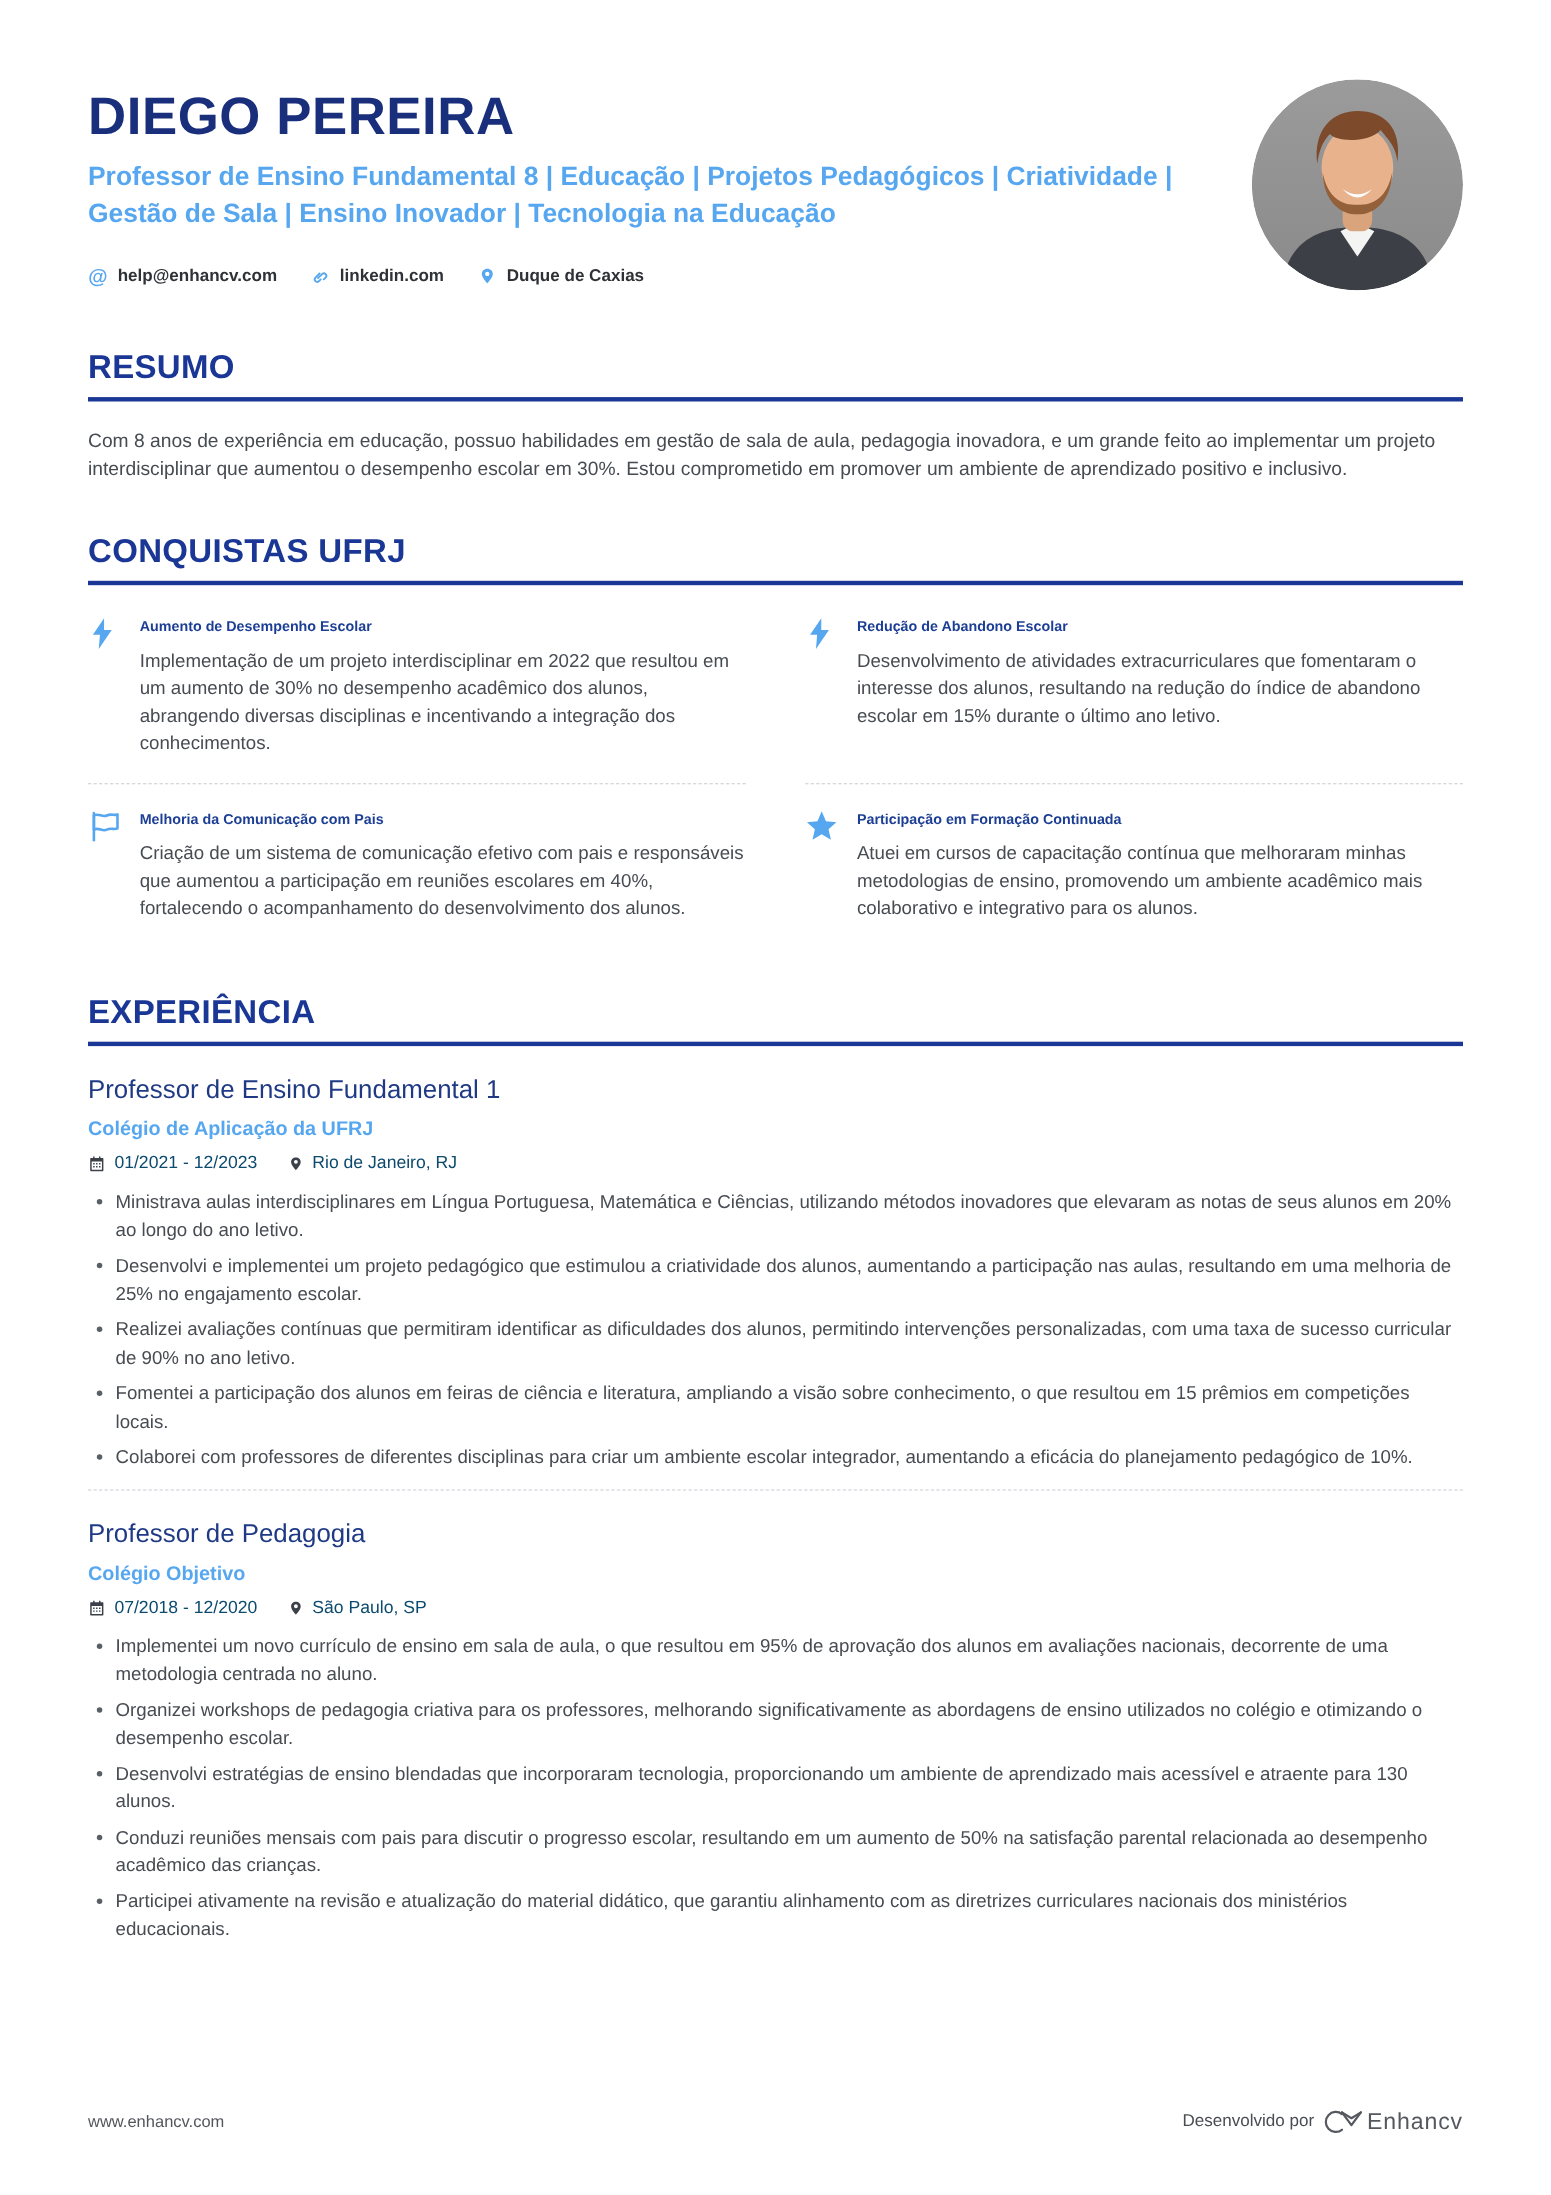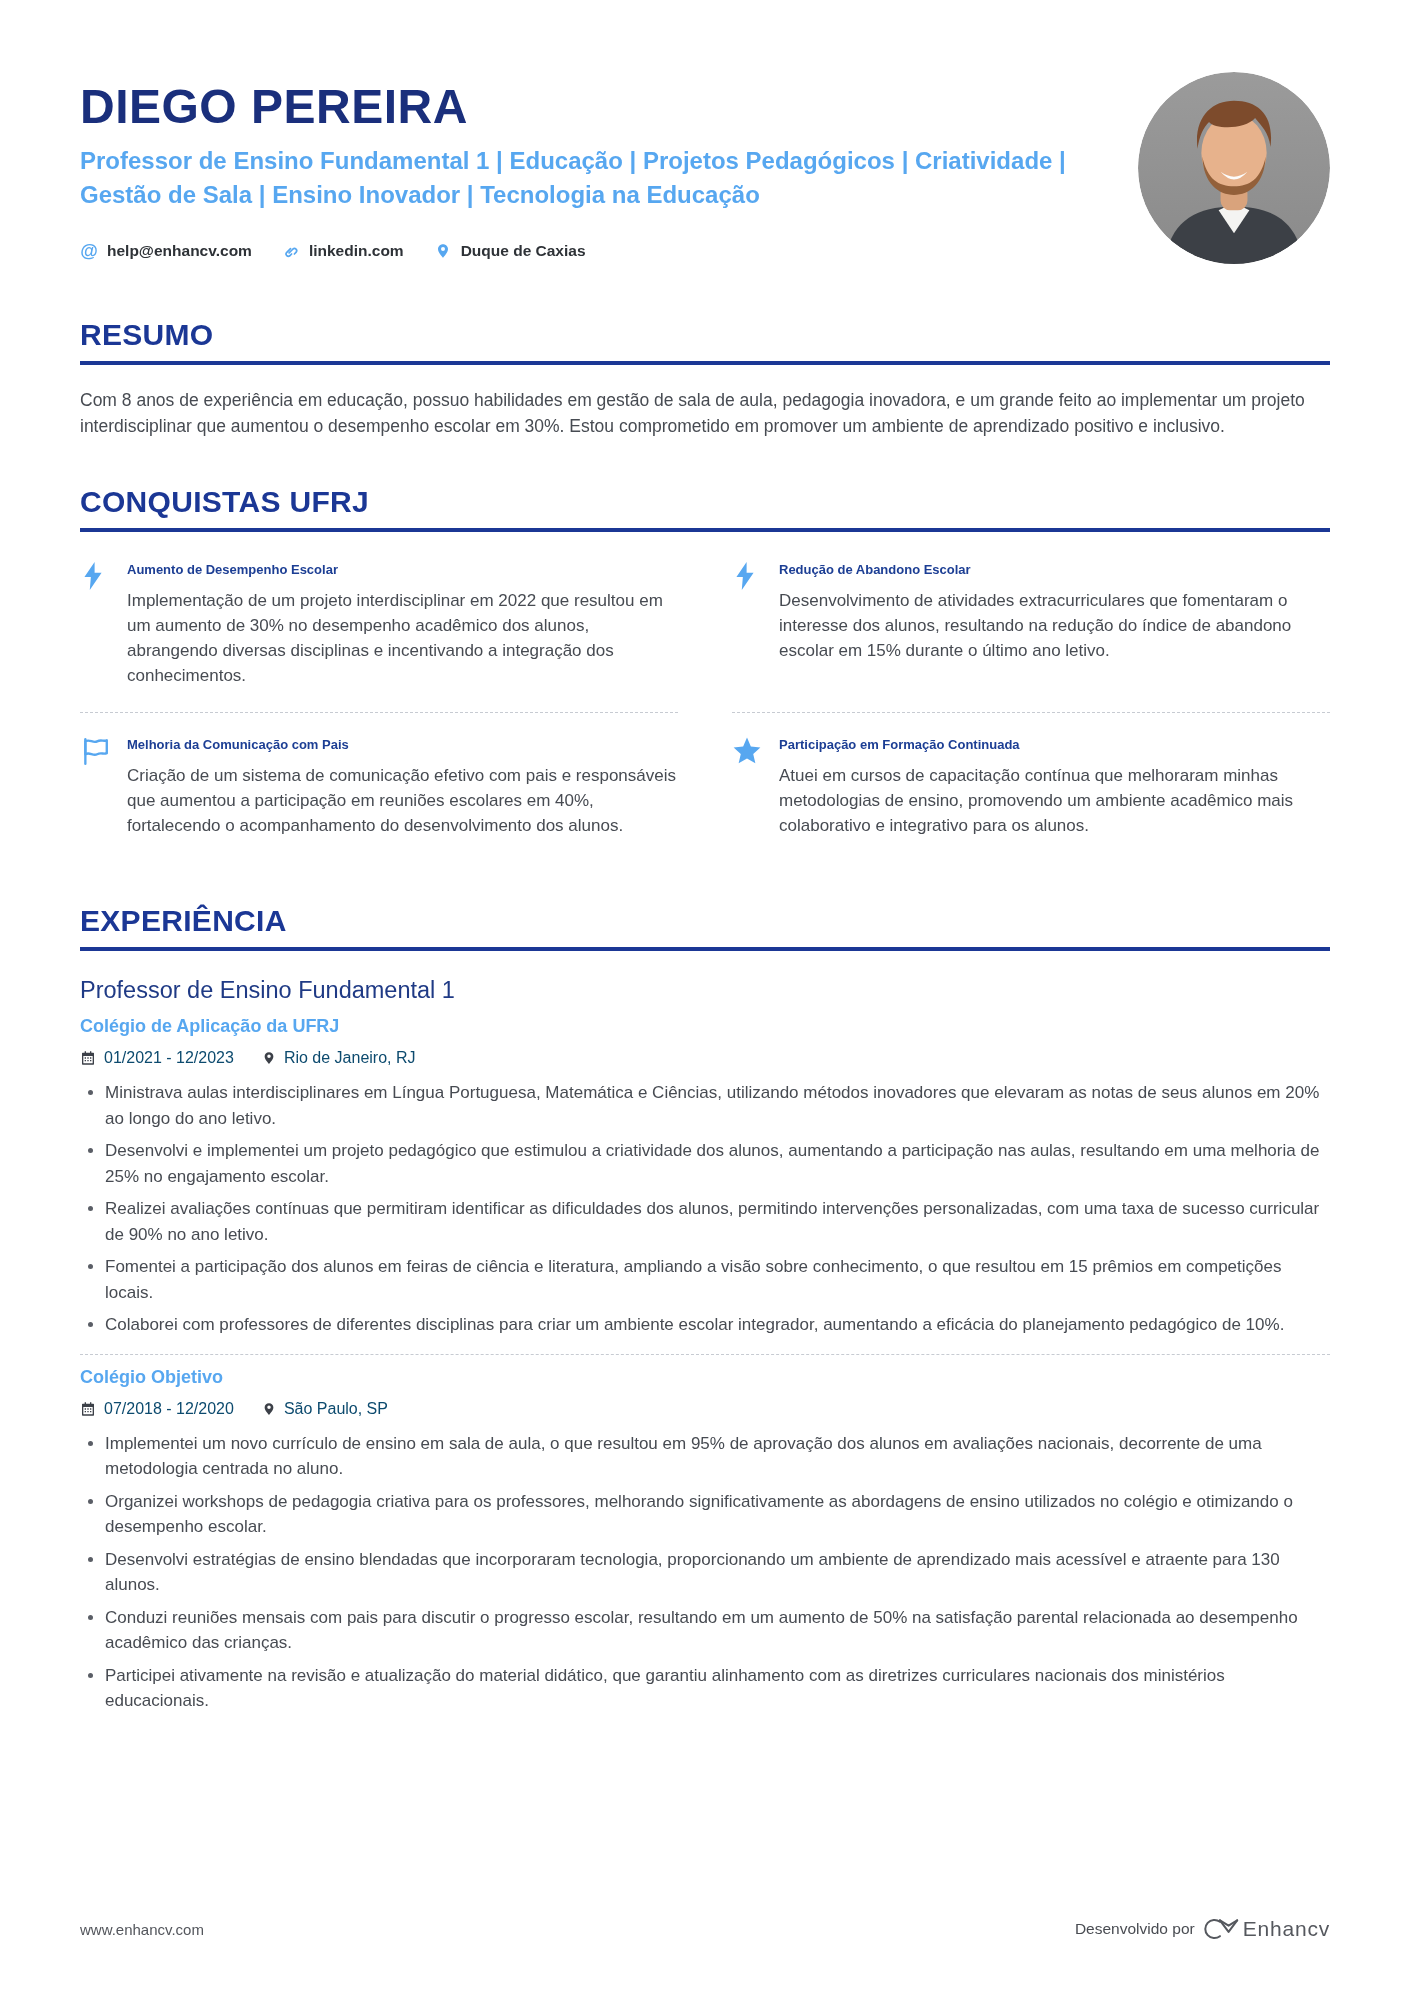--- a/index.html
+++ b/index.html
@@ -115,21 +115,21 @@
   .icon-svg { display: block; }
 </style>
 </head>
 <body>
 
 <div class="page">
 
   <div class="header">
     <div class="header-left">
       <div class="name">DIEGO PEREIRA</div>
-      <div class="headline">Professor de Ensino Fundamental 1 | Educação | Projetos Pedagógicos | Criatividade | Gestão de Sala | Ensino Inovador | Tecnologia na Educação</div>
+      <div class="headline">Professor de Ensino Fundamental 8 | Educação | Projetos Pedagógicos | Criatividade | Gestão de Sala | Ensino Inovador | Tecnologia na Educação</div>
       <div class="contacts">
         <div class="contact">
           <span class="cicon at-glyph">@</span>
           <span>help@enhancv.com</span>
         </div>
         <div class="contact">
           <span class="cicon">
             <svg class="icon-svg" width="17" height="17" viewBox="0 0 24 24" fill="none" stroke="#57a7f0" stroke-width="2.4" stroke-linecap="round">
               <path d="M10 14 L15.5 8.5 a3.2 3.2 0 0 1 4.5 4.5 L17.5 15.5"></path>
               <path d="M14 10 L8.5 15.5 a3.2 3.2 0 0 0 4.5 4.5 L15.5 17.5" transform="translate(-2,-2)"></path>
@@ -270,20 +270,21 @@
         <li>Desenvolvi e implementei um projeto pedagógico que estimulou a criatividade dos alunos, aumentando a participação nas aulas, resultando em uma melhoria de 25% no engajamento escolar.</li>
         <li>Realizei avaliações contínuas que permitiram identificar as dificuldades dos alunos, permitindo intervenções personalizadas, com uma taxa de sucesso curricular de 90% no ano letivo.</li>
         <li>Fomentei a participação dos alunos em feiras de ciência e literatura, ampliando a visão sobre conhecimento, o que resultou em 15 prêmios em competições locais.</li>
         <li>Colaborei com professores de diferentes disciplinas para criar um ambiente escolar integrador, aumentando a eficácia do planejamento pedagógico de 10%.</li>
       </ul>
     </div>
 
     <div class="job-sep"></div>
 
     <div class="job">
+      <div class="job-title">Professor de Pedagogia</div>
       <div class="job-company">Colégio Objetivo</div>
       <div class="job-meta">
         <div class="meta-item">
           <span>
             <svg class="icon-svg" width="16" height="16" viewBox="0 0 24 24" fill="#3c4048">
               <path d="M7 2 h2 v2 h6 V2 h2 v2 h3 a1 1 0 0 1 1 1 v16 a1 1 0 0 1 -1 1 H4 a1 1 0 0 1 -1 -1 V5 a1 1 0 0 1 1 -1 h3 Z M5 9 v11 h14 V9 Z M7 11 h2 v2 H7 Z M11 11 h2 v2 h-2 Z M15 11 h2 v2 h-2 Z M7 15 h2 v2 H7 Z M11 15 h2 v2 h-2 Z M15 15 h2 v2 h-2 Z"></path>
             </svg>
           </span>
           <span>07/2018 - 12/2020</span>
         </div>

